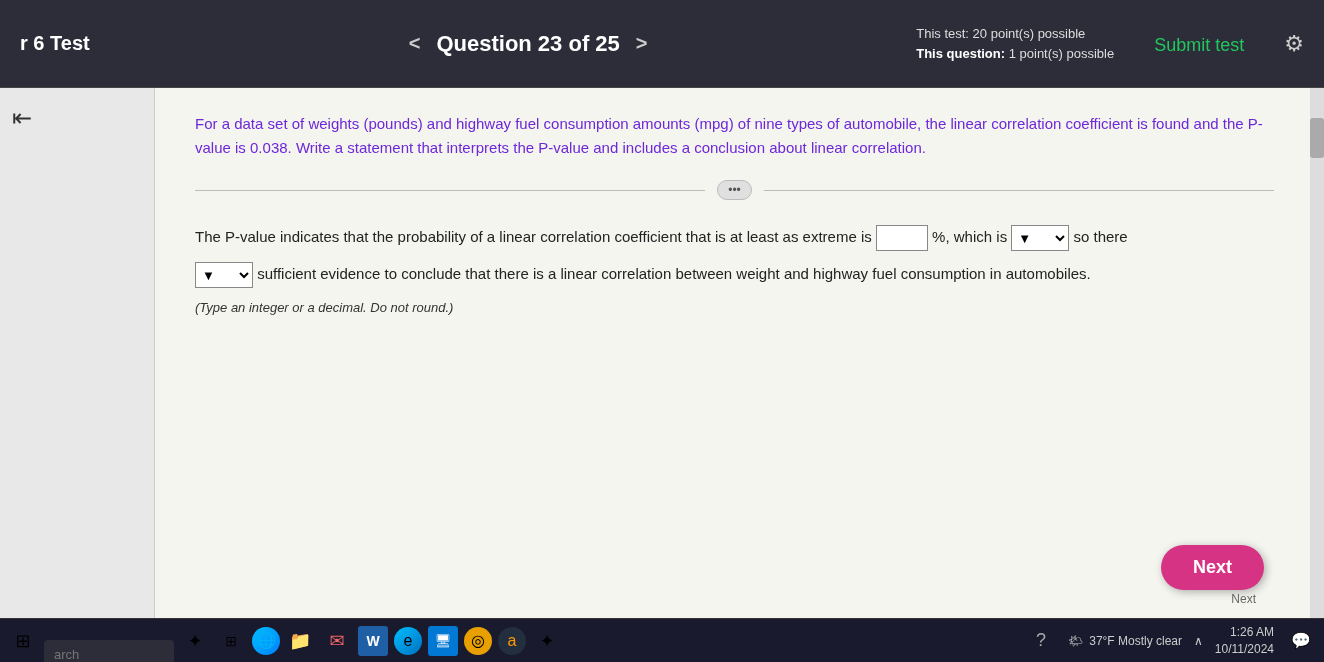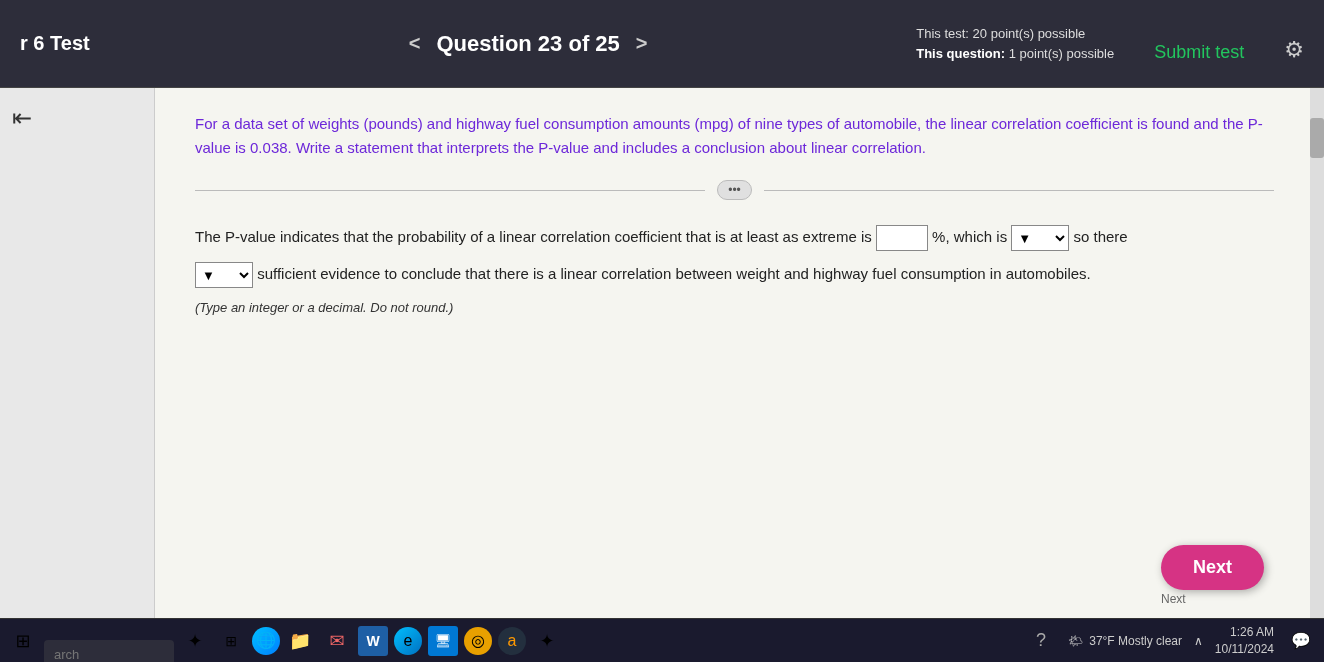--- a/index.html
+++ b/index.html
@@ -30,21 +30,21 @@
       font-weight: bold;
       color: #fff;
     }
     .header-center .nav-arrow {
       font-size: 20px;
       cursor: pointer;
       color: #ccc;
     }
     .header-right-inner {
       display: flex;
-      align-items: flex-end;
+      align-items: center;
       gap: 40px;
     }
     .test-info {
       font-size: 13px;
       color: #ddd;
       line-height: 1.5;
     }
     .test-info .bold {
       font-weight: bold;
       color: #fff;
@@ -164,21 +164,21 @@
       font-style: italic;
     }
 
     
     .next-btn-container {
       position: absolute;
       bottom: 56px;
       right: 60px;
       display: flex;
       flex-direction: column;
-      align-items: flex-start;
+      align-items: flex-end;
       gap: 2px;
     }
     .next-btn {
       background: #d63384;
       color: white;
       border: none;
       border-radius: 24px;
       padding: 12px 32px;
       font-size: 18px;
       font-weight: bold;

